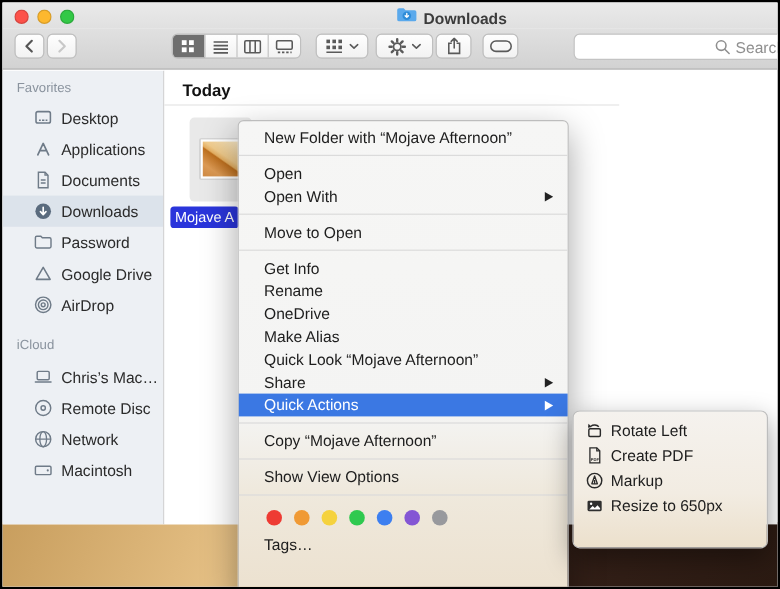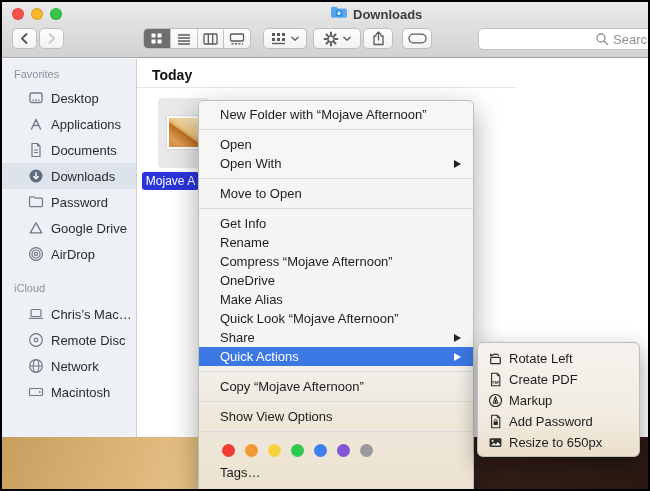--- a/index.html
+++ b/index.html
@@ -366,23 +366,20 @@
         <span class="lbl">Move to Open</span>
       </div>
     <div class="msep"></div>
     <div class="mi">
         <span class="lbl">Get Info</span>
       </div>
     <div class="mi">
         <span class="lbl">Rename</span>
       </div>
     <div class="mi">
-        <span class="lbl">Compress “Mojave Afternoon”</span>
-      </div>
-    <div class="mi">
         <span class="lbl">OneDrive</span>
       </div>
     <div class="mi">
         <span class="lbl">Make Alias</span>
       </div>
     <div class="mi">
         <span class="lbl">Quick Look “Mojave Afternoon”</span>
       </div>
     <div class="mi">
         <span class="lbl">Share</span>
@@ -435,29 +432,20 @@
     <div class="smi">
       <svg class="sicon" viewBox="0 0 15 15">
         <circle cx="7.5" cy="7.5" r="6" stroke="#2a2a2a" stroke-width="1.2" fill="none"></circle>
         <path d="M7.5,3.6 L9.8,10.2 H5.2 Z" stroke="#2a2a2a" stroke-width="1.1" fill="none" stroke-linejoin="round"></path>
         <path d="M7.5,7 V10.2" stroke="#2a2a2a" stroke-width="1.1"></path>
       </svg>
       <span>Markup</span>
     </div>
     <div class="smi">
       <svg class="sicon" viewBox="0 0 15 15">
-        <path d="M3.6,1.2 H9.3 L11.8,3.7 V13.8 H3.6 Z" stroke="#2a2a2a" stroke-width="1.1" fill="none"></path>
-        <path d="M9.3,1.2 V3.7 H11.8" stroke="#2a2a2a" stroke-width="1" fill="none"></path>
-        <rect x="5.6" y="7.6" width="4.2" height="3.4" rx="0.6" fill="#2a2a2a"></rect>
-        <path d="M6.5,7.6 V6.7 A1.2,1.2 0 0 1 8.9,6.7 V7.6" stroke="#2a2a2a" stroke-width="1" fill="none"></path>
-      </svg>
-      <span>Add Password</span>
-    </div>
-    <div class="smi">
-      <svg class="sicon" viewBox="0 0 15 15">
         <rect x="1.6" y="3.2" width="11.8" height="8.8" rx="1.2" fill="#2f2f2f"></rect>
         <circle cx="4.6" cy="5.8" r="1" fill="#fff"></circle>
         <polygon points="3,10.6 5.9,7.7 7.7,9.4 9.9,7 12.1,9.5 12.1,10.6" fill="#fff"></polygon>
       </svg>
       <span>Resize to 650px</span>
     </div>
   </div>
 
 </div>
 

